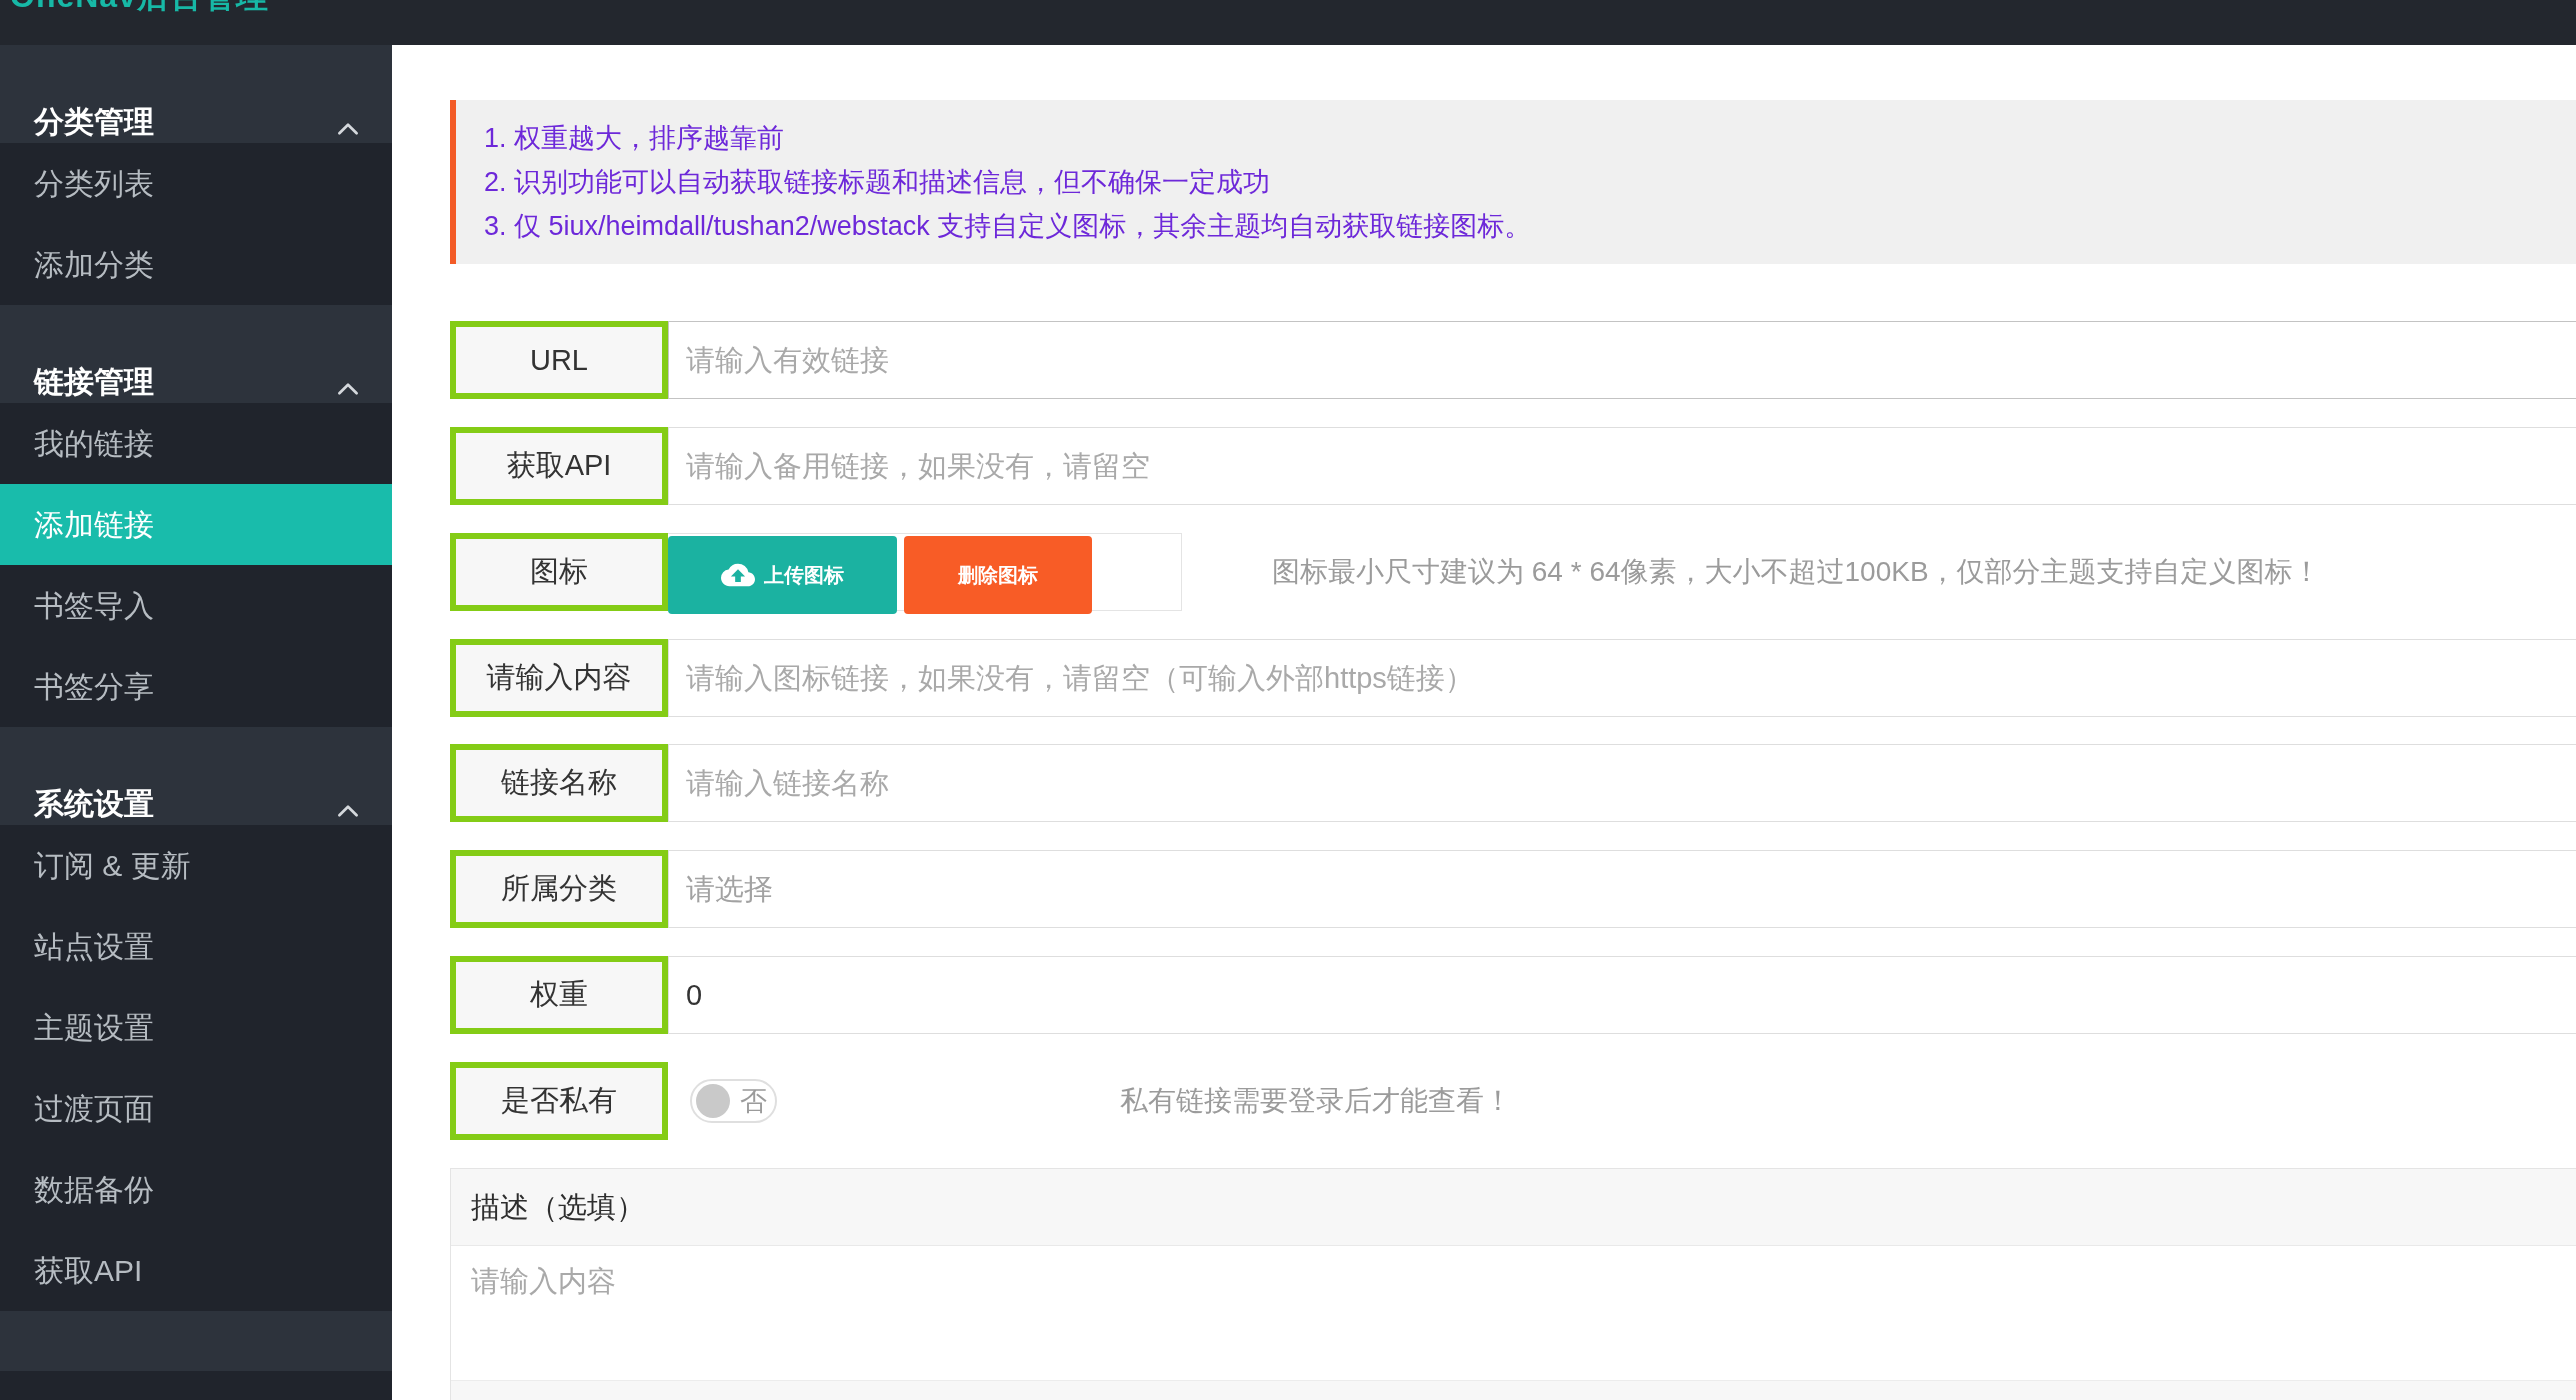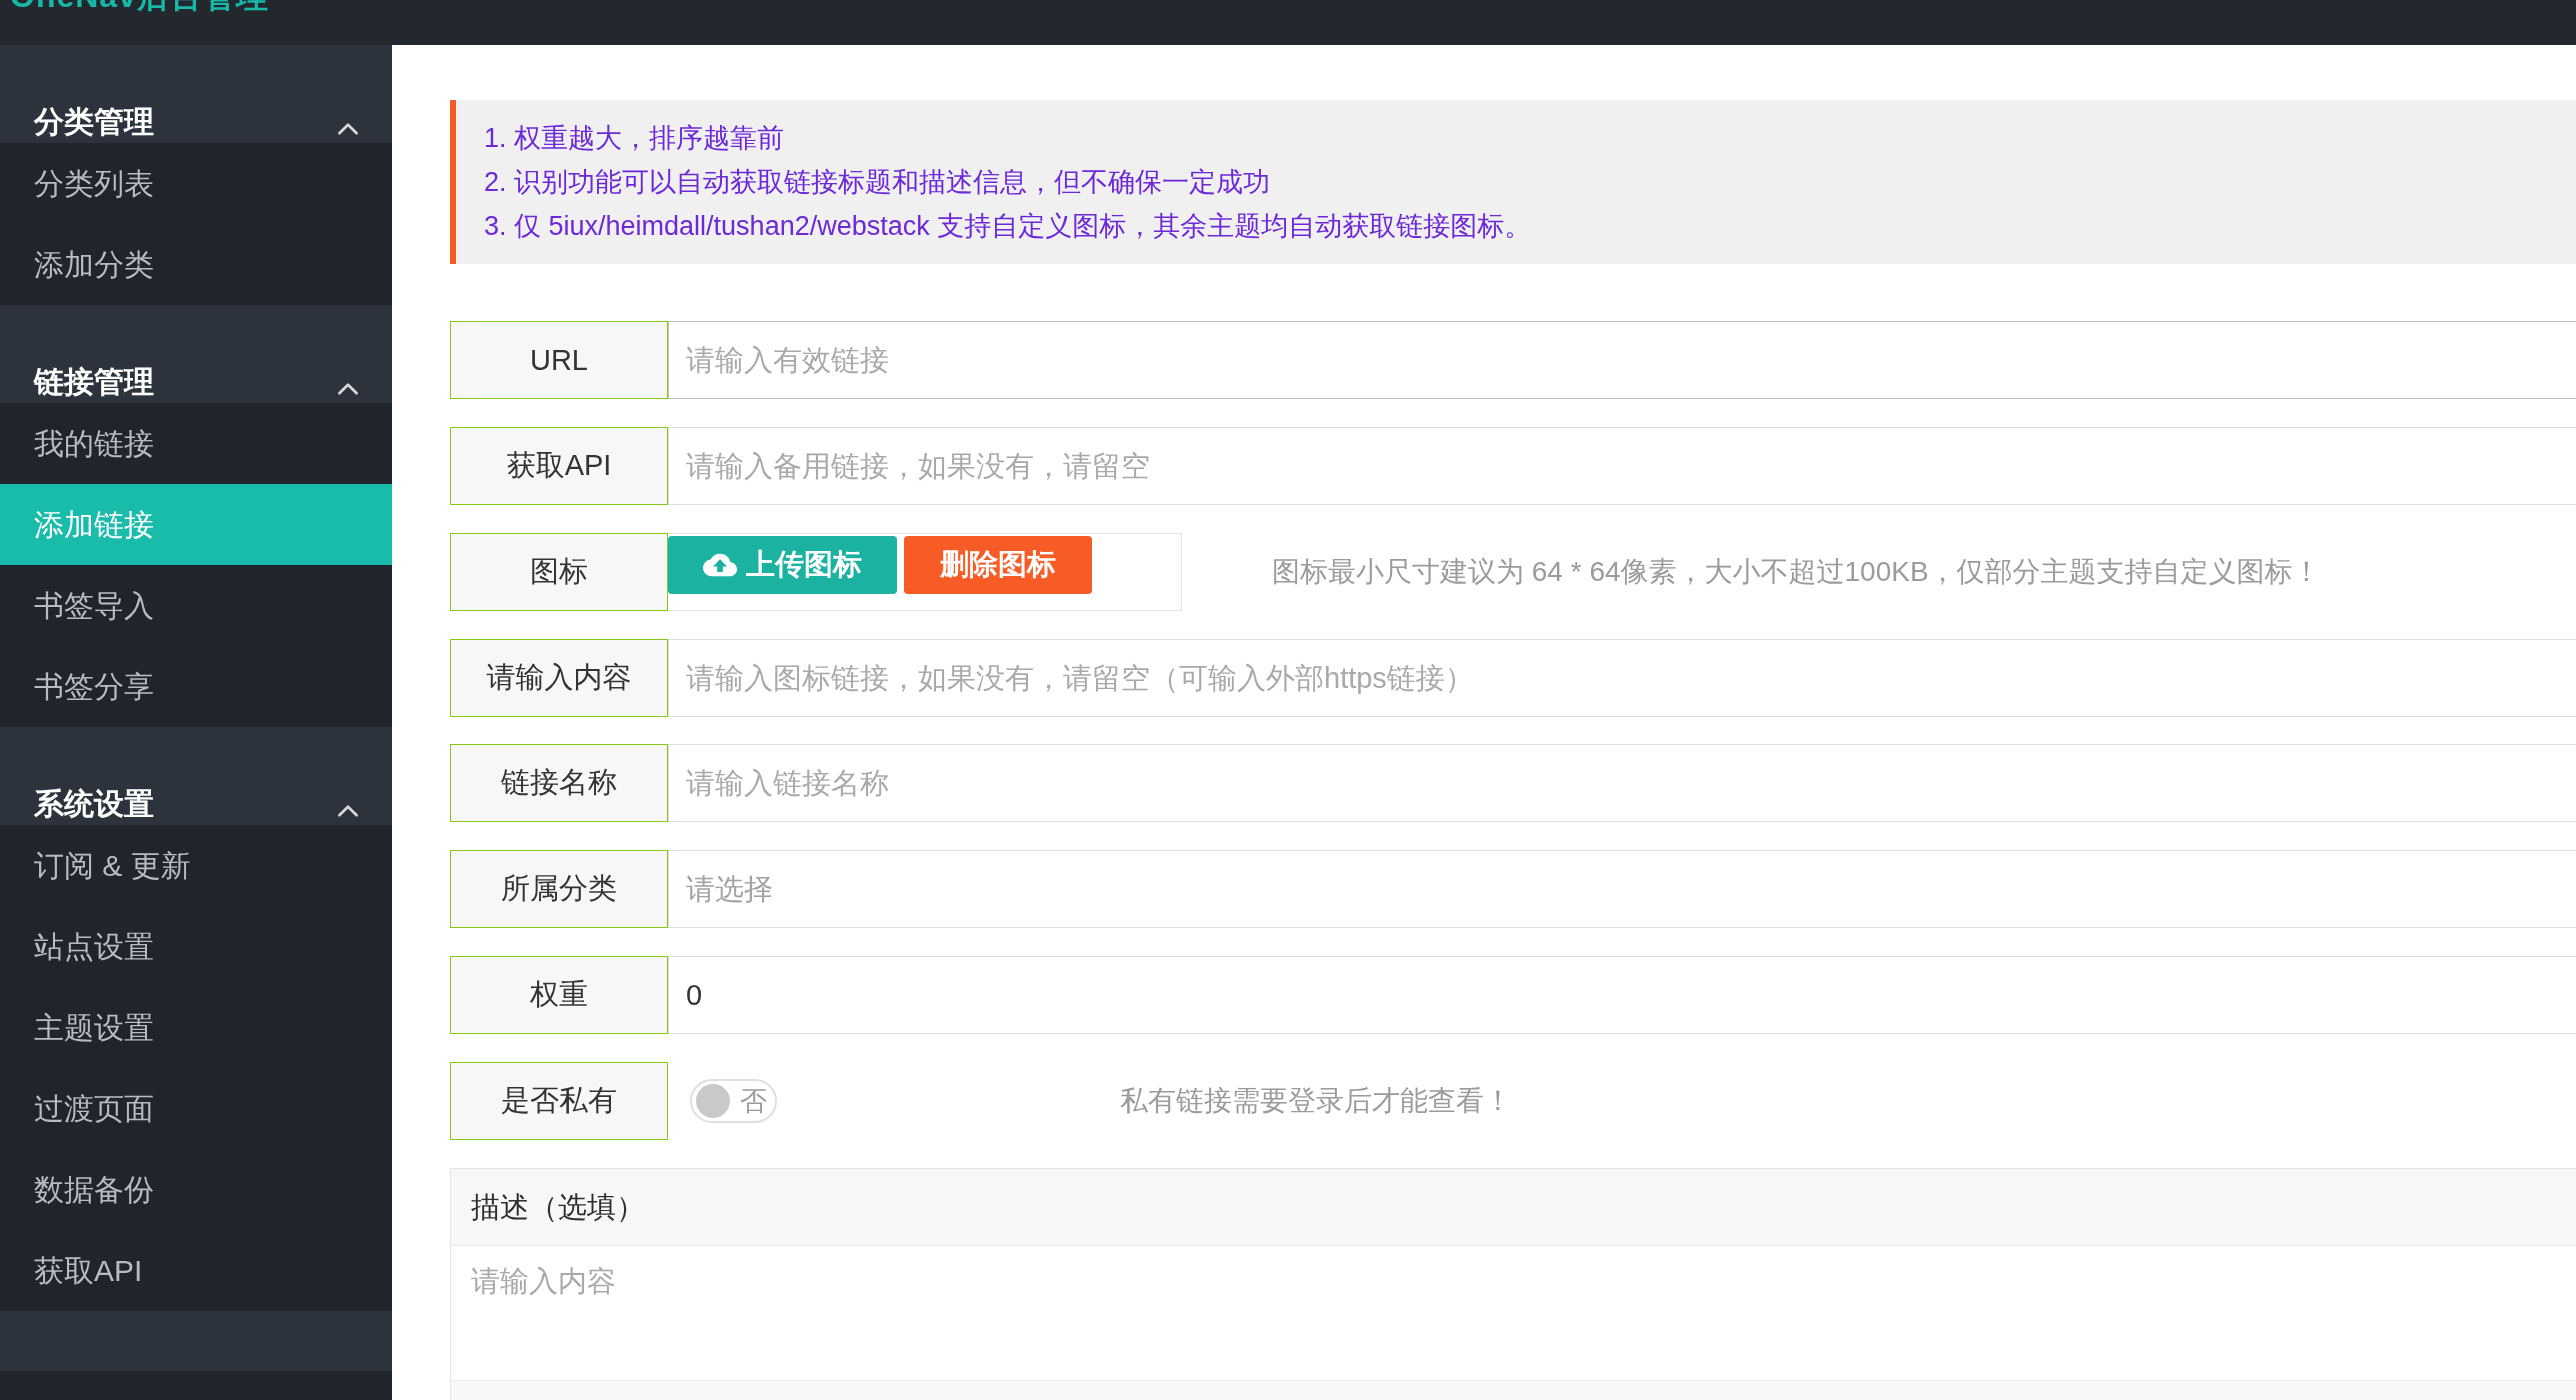--- a/index.html
+++ b/index.html
@@ -30,38 +30,38 @@
   .content { position:absolute; left:392px; top:45px; width:2184px; height:1356px;
              background:#ffffff; z-index:1; }
 
   .notice { position:absolute; left:58px; top:55px; width:2132px;
             background:#f0f0f0; border-left:6px solid #f35b27;
             padding:16px 20px 16px 28px; }
   .notice div { font-size:27px; line-height:44px; color:#6d28d9; white-space:nowrap; }
 
   .row { position:absolute; left:58px; width:2126px; height:78px; }
   .label-cell { position:absolute; left:0; top:0; width:218px; height:78px;
-                background:#f7f7f7; border:1px solid #84cc16;
+                background:#f7f7f7; border:6px solid #84cc16;
                 display:flex; align-items:center; justify-content:center;
                 font-size:29px; color:#333; }
   .field-input { position:absolute; left:218px; top:0; width:1913px; height:78px;
                  border:1px solid #dedede; background:#fff; padding:0 12px 0 17px;
                  font-size:29px; color:#333; outline:none;
                  font-family:"Liberation Sans","DejaVu Sans",sans-serif; }
   .field-input::placeholder { color:#a9a9a9; opacity:1; }
   .field-input.dark { border-color:#c3c3c3; }
   .select-box { position:absolute; left:218px; top:0; width:1913px; height:78px;
                 border:1px solid #dedede; background:#fff; padding-left:17px;
                 line-height:76px; font-size:29px; color:#a2a2a2; cursor:pointer; }
 
   
   .icon-box { position:absolute; left:218px; top:0; width:514px; height:78px;
               border:1px solid #e4e4e4; border-left:none; background:#fff; }
-  .btn { position:absolute; top:2px; height:58px; border:none; border-radius:4px;
-         color:#fff; font-size:29px; font-weight:bold; cursor:pointer;
+  .btn { position:absolute; top:2px; height:78px; border:none; border-radius:4px;
+         color:#fff; font-size:20px; font-weight:bold; cursor:pointer;
          display:flex; align-items:center; justify-content:center;
          font-family:"Liberation Sans","DejaVu Sans",sans-serif; }
   .btn.teal { left:0; width:229px; background:#1bb2a1; }
   .btn.orange { left:236px; width:188px; background:#f85c26; }
   .btn .ico { width:34px; height:34px; margin-right:9px; }
   .hint { position:absolute; top:0; height:78px; line-height:78px; font-size:28px;
           color:#9b9b9b; white-space:nowrap; }
 
   
   .toggle { position:absolute; left:240px; top:17px; width:87px; height:44px;

